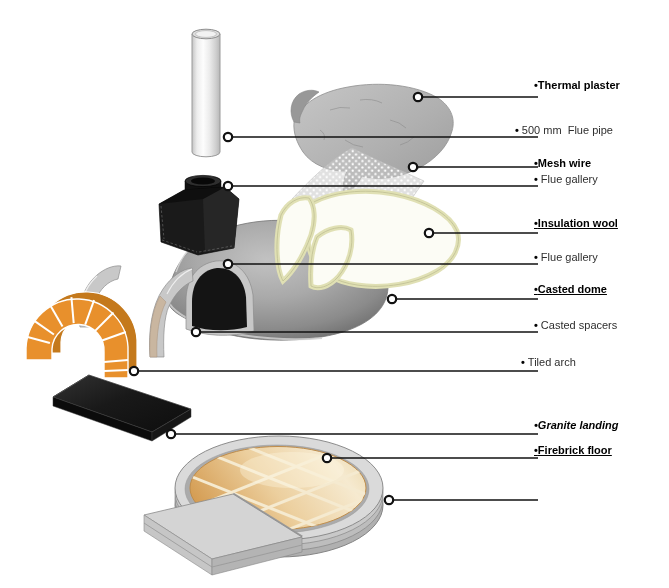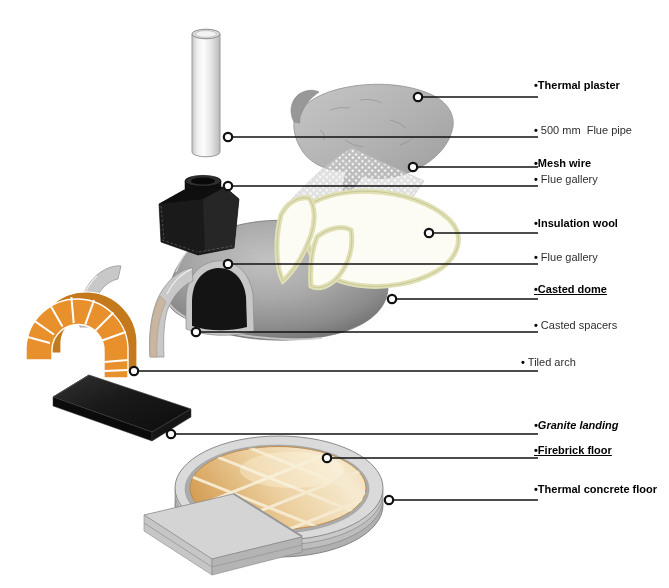--- a/index.html
+++ b/index.html
@@ -216,24 +216,23 @@
         <line x1="171" y1="434" x2="538" y2="434" stroke="#111111" stroke-width="1.7"></line>
         <circle cx="171" cy="434" r="4.2" fill="#ffffff" stroke="#111111" stroke-width="2.2"></circle>
         <line x1="327" y1="458" x2="538" y2="458" stroke="#111111" stroke-width="1.7"></line>
         <circle cx="327" cy="458" r="4.2" fill="#ffffff" stroke="#111111" stroke-width="2.2"></circle>
         <line x1="389" y1="500" x2="538" y2="500" stroke="#111111" stroke-width="1.7"></line>
         <circle cx="389" cy="500" r="4.2" fill="#ffffff" stroke="#111111" stroke-width="2.2"></circle>
       </g>
   </svg>
 
 <div class="callout bold" style="left: 534px; top: 78px;"><span class="bullet">•</span><span>Thermal plaster</span></div>
-    <div class="callout light" style="left: 534px; top: 123px;"><span class="bullet">•</span><span>500 mm  Flue pipe</span></div>
+    <div class="callout light" style="left: 515px; top: 123px;"><span class="bullet">•</span><span>500 mm  Flue pipe</span></div>
     <div class="callout bold" style="left: 534px; top: 136px; margin-top: 20px;"><span class="bullet">•</span><span>Mesh wire</span></div>
     <div class="callout light" style="left: 534px; top: 172px;"><span class="bullet">•</span><span>Flue gallery</span></div>
-    <div class="callout bold" style="left: 534px; top: 216px;"><span class="bullet">•</span><span>Insulation wool</span></div>
+    <div class="callout bold" style="left: 534px; top: 216px; text-decoration: underline;"><span class="bullet">•</span><span>Insulation wool</span></div>
     <div class="callout light" style="left: 534px; top: 250px;"><span class="bullet">•</span><span>Flue gallery</span></div>
     <div class="callout bold" style="left: 534px; top: 282px; text-decoration: underline;"><span class="bullet">•</span><span>Casted dome</span></div>
     <div class="callout light" style="left: 534px; top: 318px;"><span class="bullet">•</span><span>Casted spacers</span></div>
     <div class="callout light" style="left: 521px; top: 355px;"><span class="bullet">•</span><span>Tiled arch</span></div>
     <div class="callout bold" style="left: 534px; top: 418px; font-style: italic;"><span class="bullet">•</span><span>Granite landing</span></div>
     <div class="callout bold" style="left: 534px; top: 443px; text-decoration: underline;"><span class="bullet">•</span><span>Firebrick floor</span></div>
-    <div class="callout bold" style="left: 534px; top: 482px;"><span class="bullet">•</span><span>Thermal concrete floor</span></div>
   </div>
 
 </body></html>

